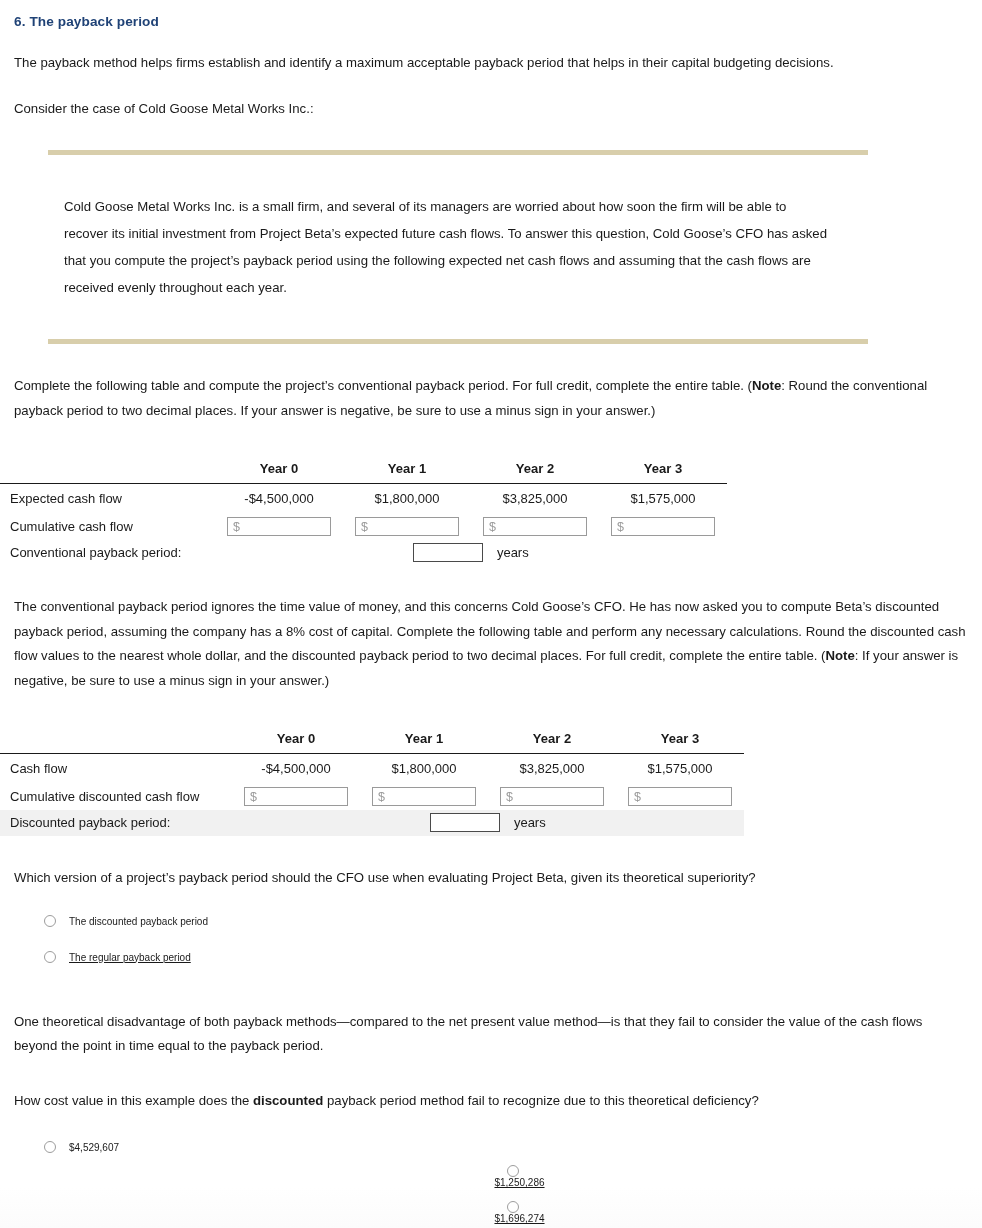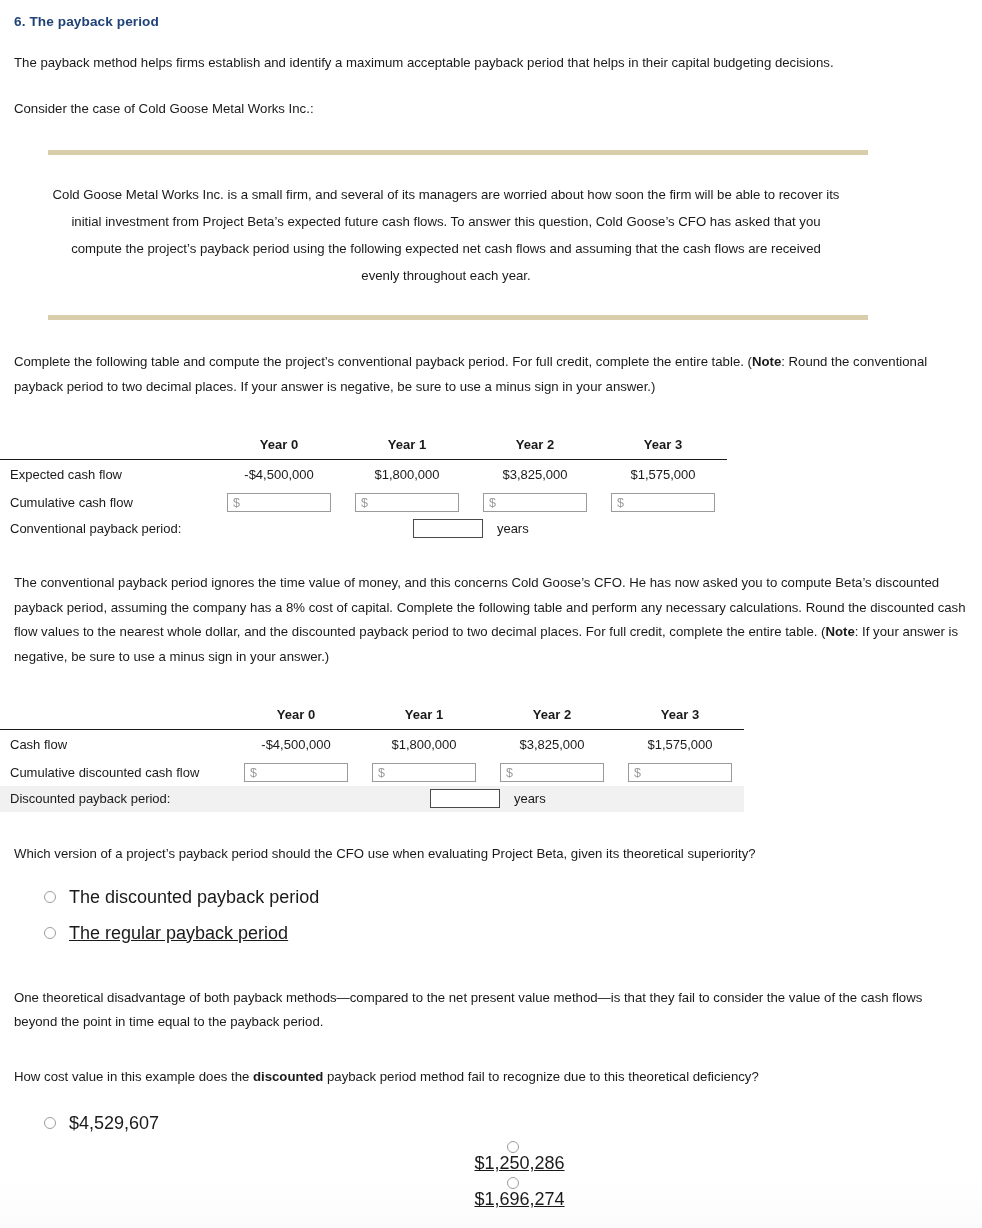--- a/index.html
+++ b/index.html
@@ -57,24 +57,23 @@
     height: 5px;
     background: #d8ceab;
     margin-left: 24px;
     margin-right: 114px;
   }
   .callout-body {
     padding: 22px 24px 22px 24px;
     margin-right: 114px;
   }
   .callout-body p {
-    margin: 4px;
+    margin: 16px;
     line-height: 2.05;
     font-size: 13.2px;
-    text-align: center;
   }
 
   
   table.cashtable {
     border-collapse: collapse;
     margin: 0;
     table-layout: fixed;
   }
   table.cashtable td, table.cashtable th {
     padding: 0;
@@ -158,21 +157,21 @@
     width: 12px;
     height: 12px;
     border: 1px solid #9d9d9d;
     border-radius: 50%;
     background: #fff;
     flex: 0 0 auto;
     box-sizing: border-box;
   }
   .option-label {
     margin-left: 13px;
-    font-size: 18px;
+    font-size: 10px;
     color: #1a1a1a;
   }
   .options-money .option-row { height: 36px; }
   .options-money .option-row + .option-row { margin-top: 0; flex-direction: column; }
   b { font-weight: bold; }
 </style>
 </head>
 <body>
 
 <div class="page">

